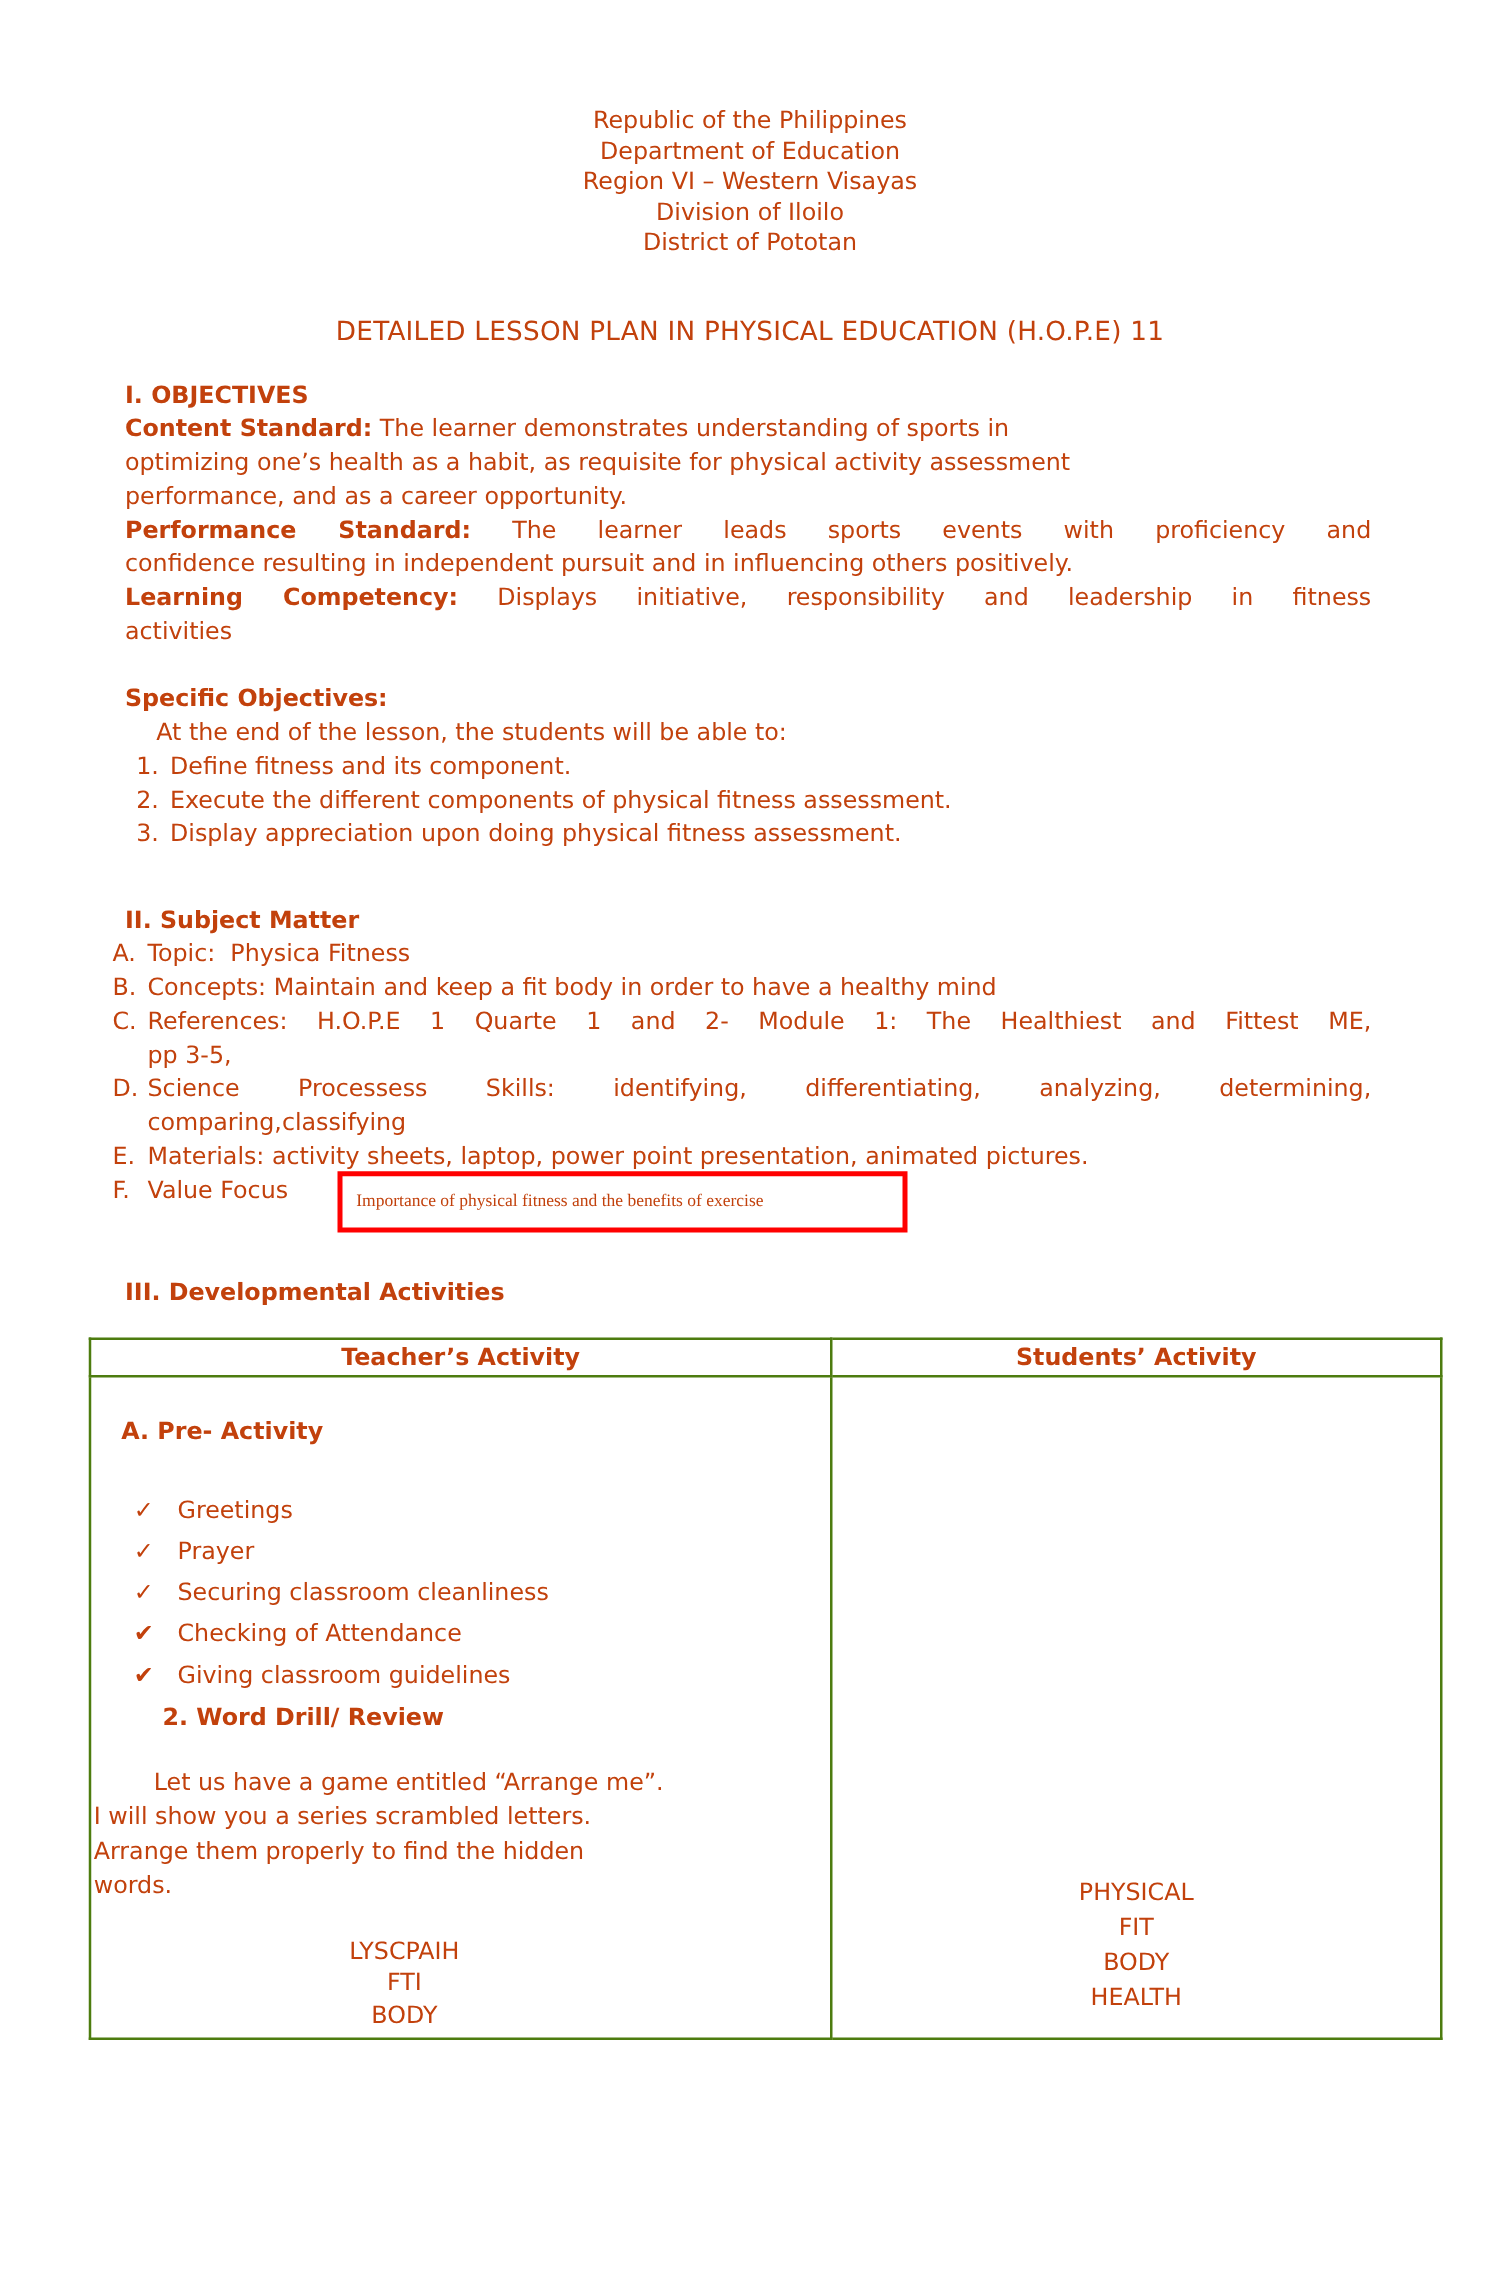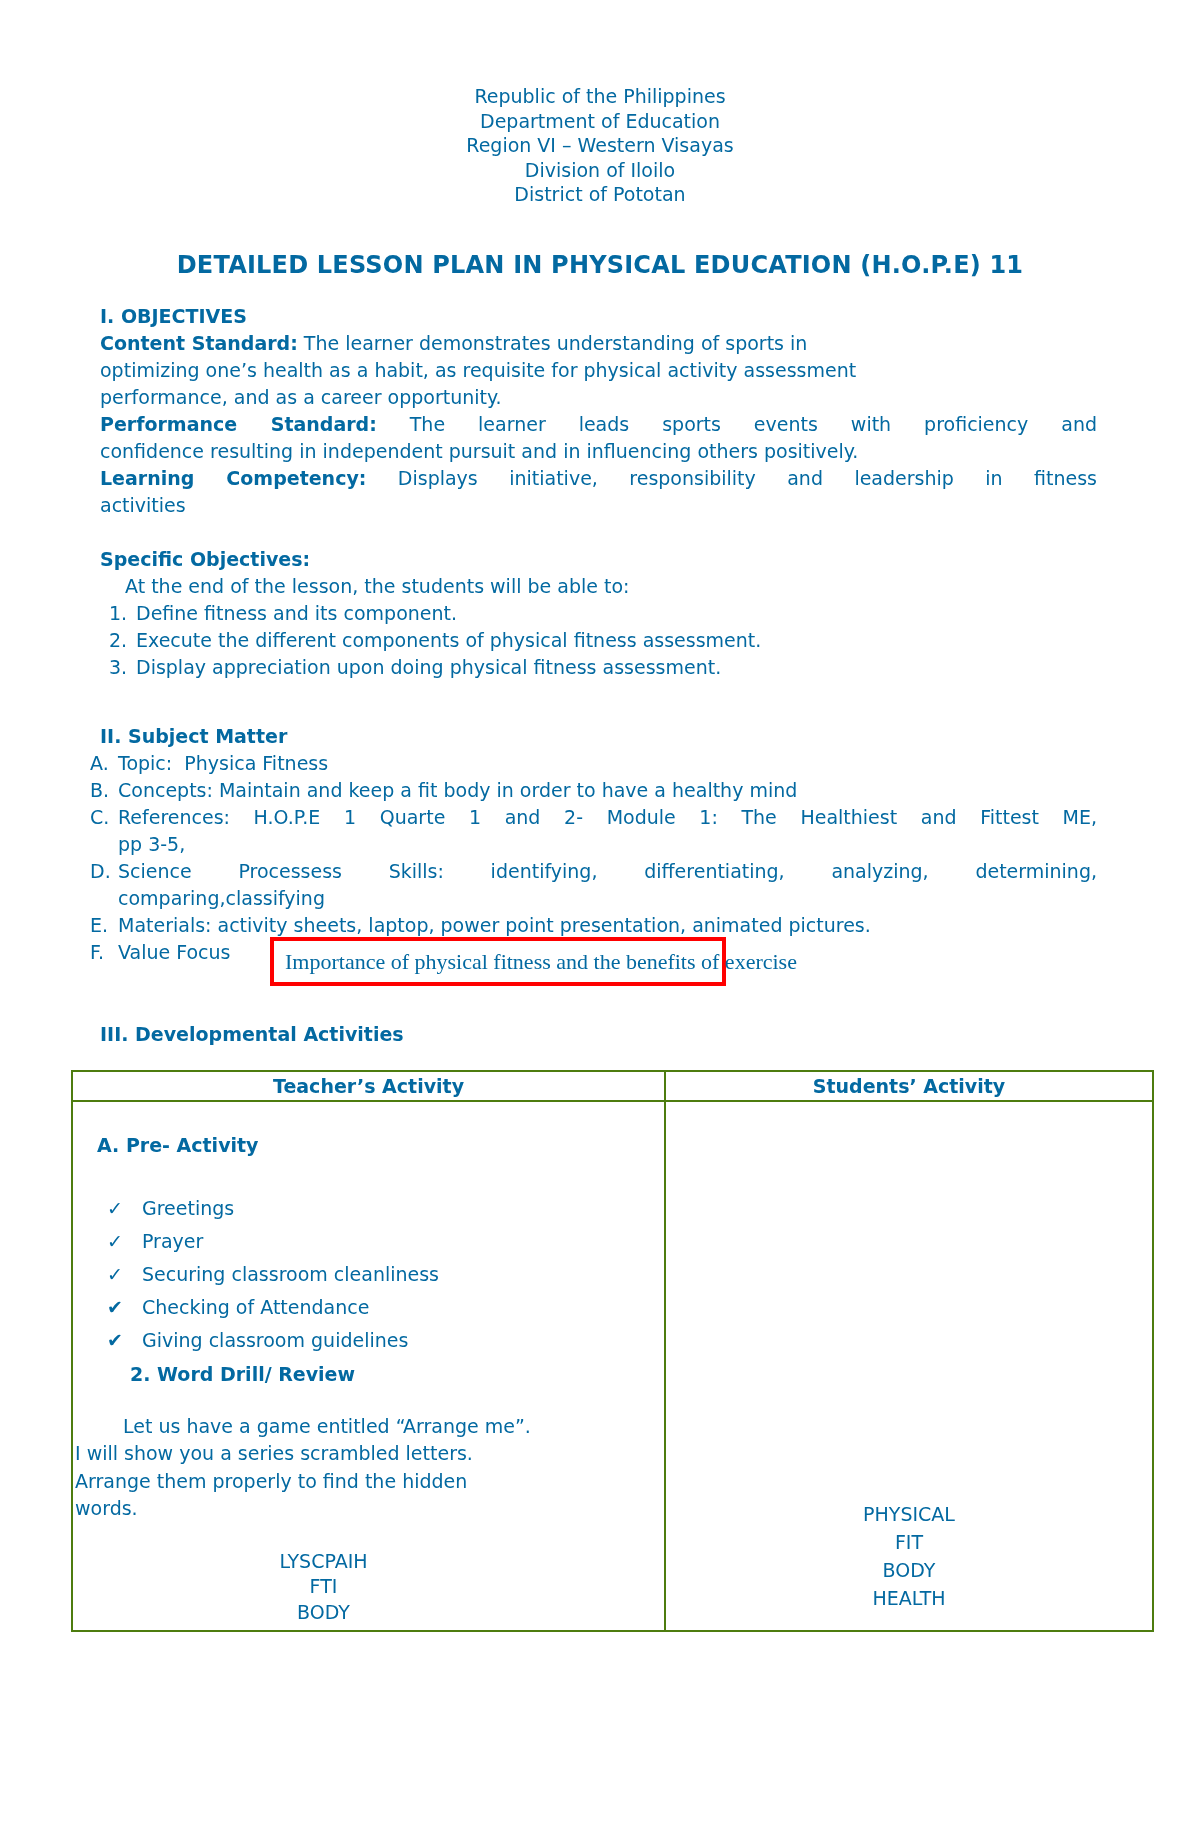--- a/index.html
+++ b/index.html
@@ -1,28 +1,28 @@
 <!DOCTYPE html>
 <html><head>
 <meta charset="utf-8">
 <style>
   html,body{margin:0;padding:0;background:#fff;}
   .page{
     position:relative;
     width:1200px;height:1835px;
-    background:#ffffff;color:#0369a1;
+    background:#ffffff;color:#c2410c;
     font-family:"DejaVu Sans","Liberation Sans",sans-serif;
     font-size:19px;line-height:27px;
     overflow:hidden;
     box-sizing:border-box;
     padding-top:84px;
   }
   
   .hdr{text-align:center;line-height:24.6px;}
-  .doc-title{text-align:center;font-weight:bold;font-size:24px;margin-top:45px;line-height:26px;letter-spacing:.2px;}
+  .doc-title{text-align:center;font-weight:normal;font-size:21px;margin-top:45px;line-height:26px;letter-spacing:.2px;}
   
   .content{margin:0 118px 0 100px;width:997px;}
   .h-bold{font-weight:bold;}
   .mt-obj{margin-top:25px;}
   .line{min-height:27px;}
   .stretch{text-align:justify;text-align-last:justify;}
   b.lbl{font-weight:bold;}
   .spec-head{margin-top:27px;font-weight:bold;}
   .spec-intro{padding-left:25px;}
   .obj-item{position:relative;padding-left:36px;}
@@ -33,21 +33,21 @@
   .sm-pre{white-space:pre-wrap;}
   
   .vf-row{position:relative;padding-left:18px;height:49px;}
   .vf-letter{position:absolute;left:-10px;}
   .vf-box{
     position:absolute;left:170px;top:-2px;
     border:4px solid #ff0000;
     width:437px;height:41px;
     box-sizing:content-box;
     font-family:"Liberation Serif","DejaVu Serif",serif;
-    font-size:22px;line-height:41px;
+    font-size:14px;line-height:41px;
     padding-left:11px;
     white-space:nowrap;
     background:#fff;
   }
   .dev-head{margin-top:33px;font-weight:bold;}
   
   table.acts{
     border-collapse:collapse;
     margin:22px 0 0 71px;
     width:1077px;

